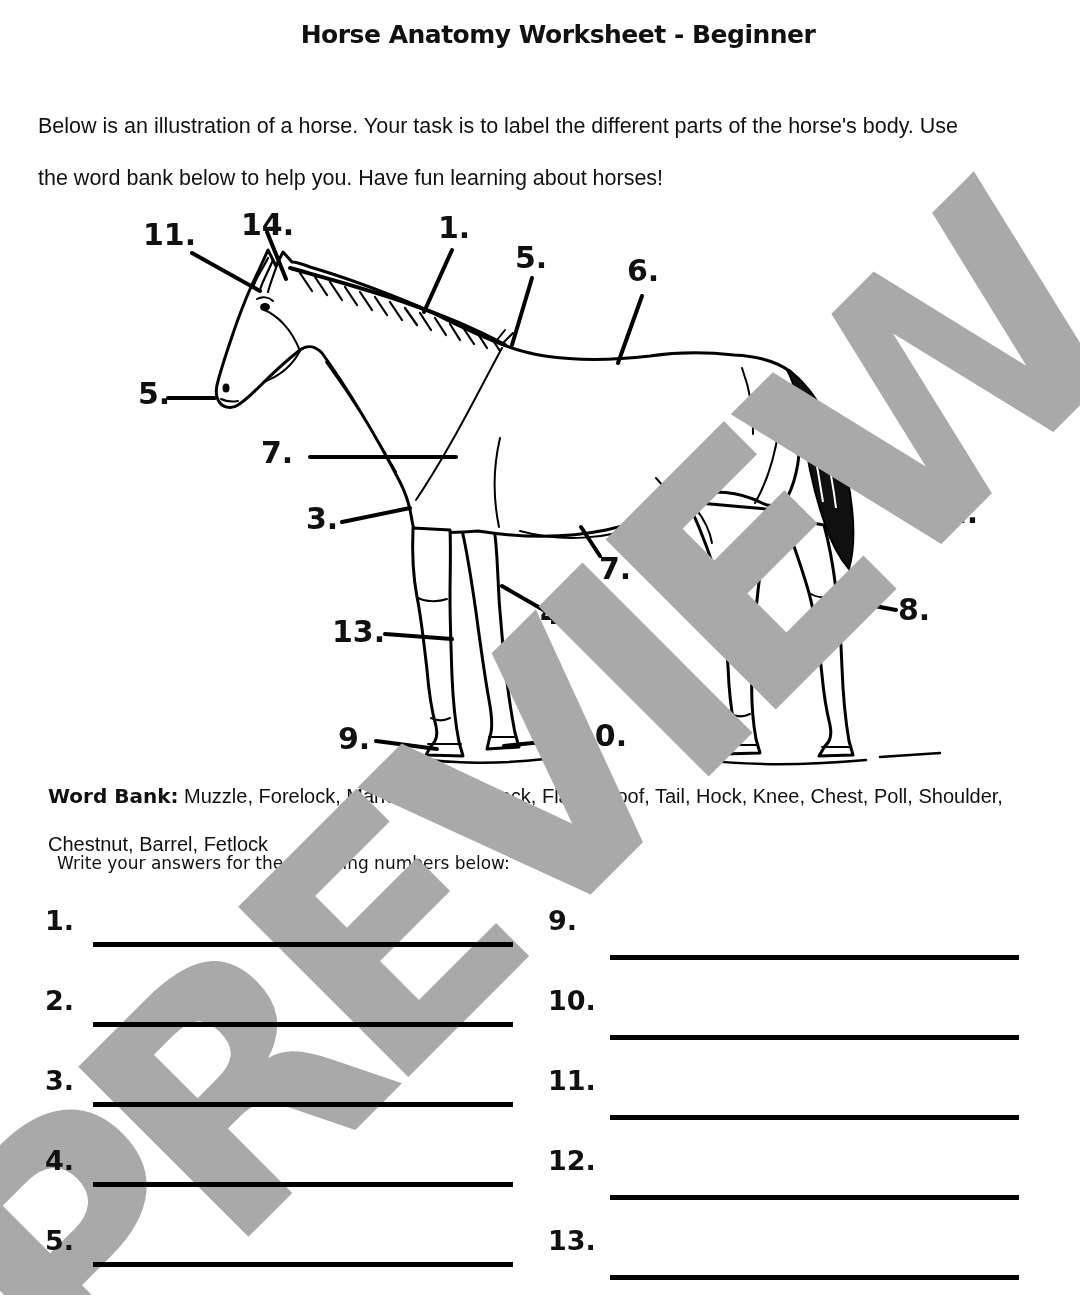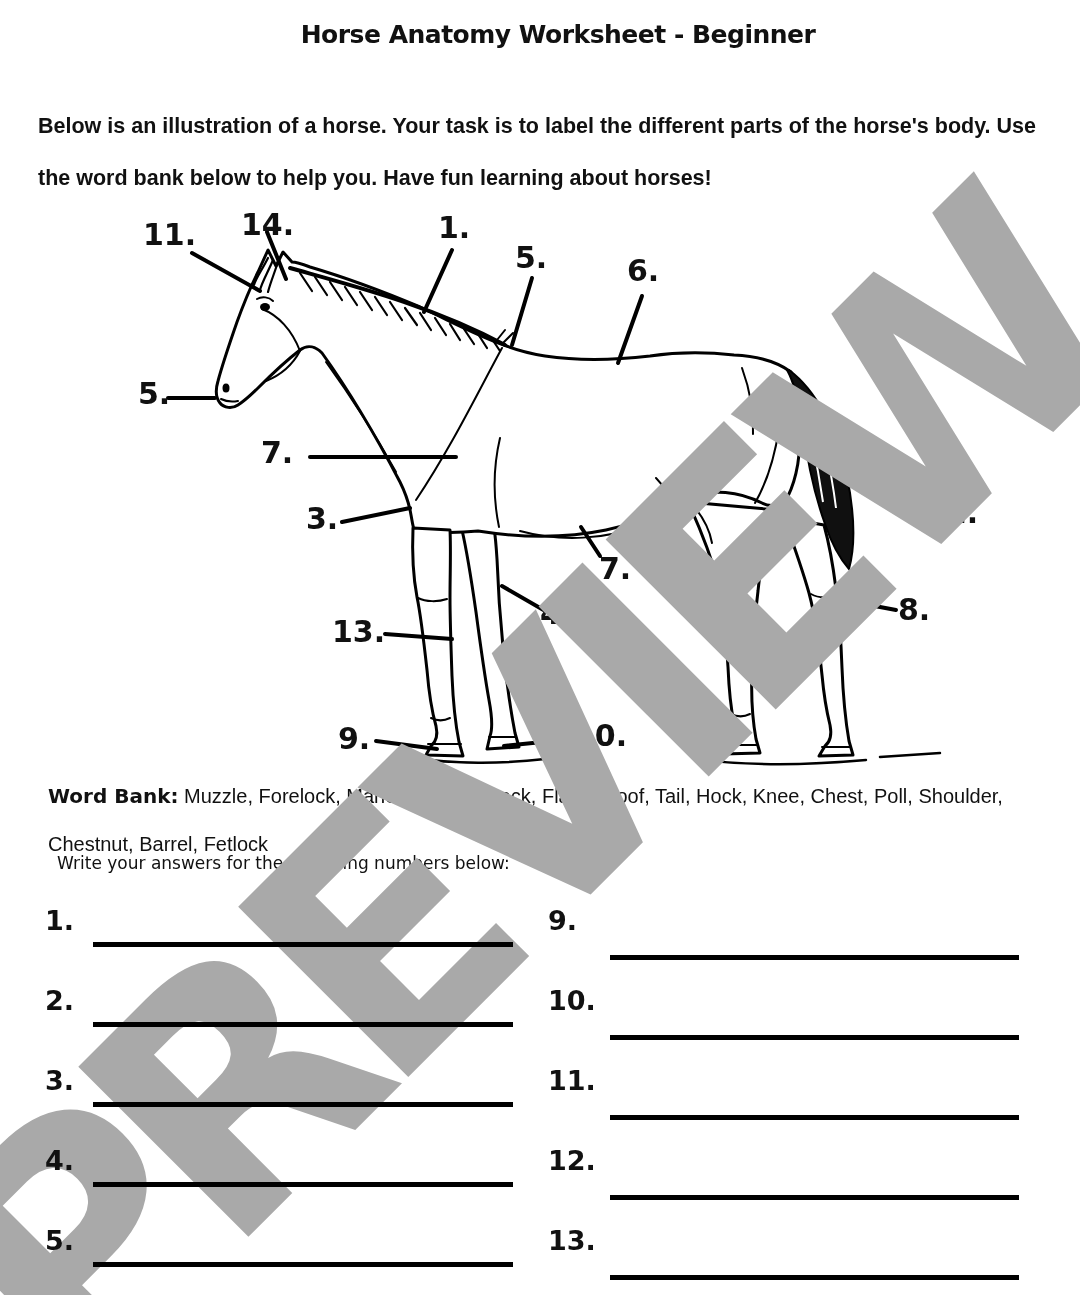--- a/index.html
+++ b/index.html
@@ -9,21 +9,21 @@
     font-family:"Liberation Sans",sans-serif;
   }
   .abs{position:absolute;}
   
   .title{
     top:20px;left:0;width:1080px;text-align:center;
     font-family:"DejaVu Sans",sans-serif;font-weight:bold;font-size:25px;
     letter-spacing:-0.5px;z-index:1;padding-left:18px;
   }
   .intro{
-    top:100px;left:38px;width:1012px;font-size:21.5px;line-height:52px;z-index:1;font-weight:bold;
+    top:100px;left:38px;width:1012px;font-size:21.5px;line-height:52px;z-index:1;
   }
   
   .horse-svg{top:0;left:0;z-index:1;}
   .dlabel{
     font-family:"DejaVu Sans",sans-serif;font-weight:bold;font-size:30px;
     line-height:1;z-index:1;white-space:nowrap;
   }
   
   .wordbank{
     top:772px;left:48px;width:965px;font-size:20px;line-height:48px;z-index:1;

